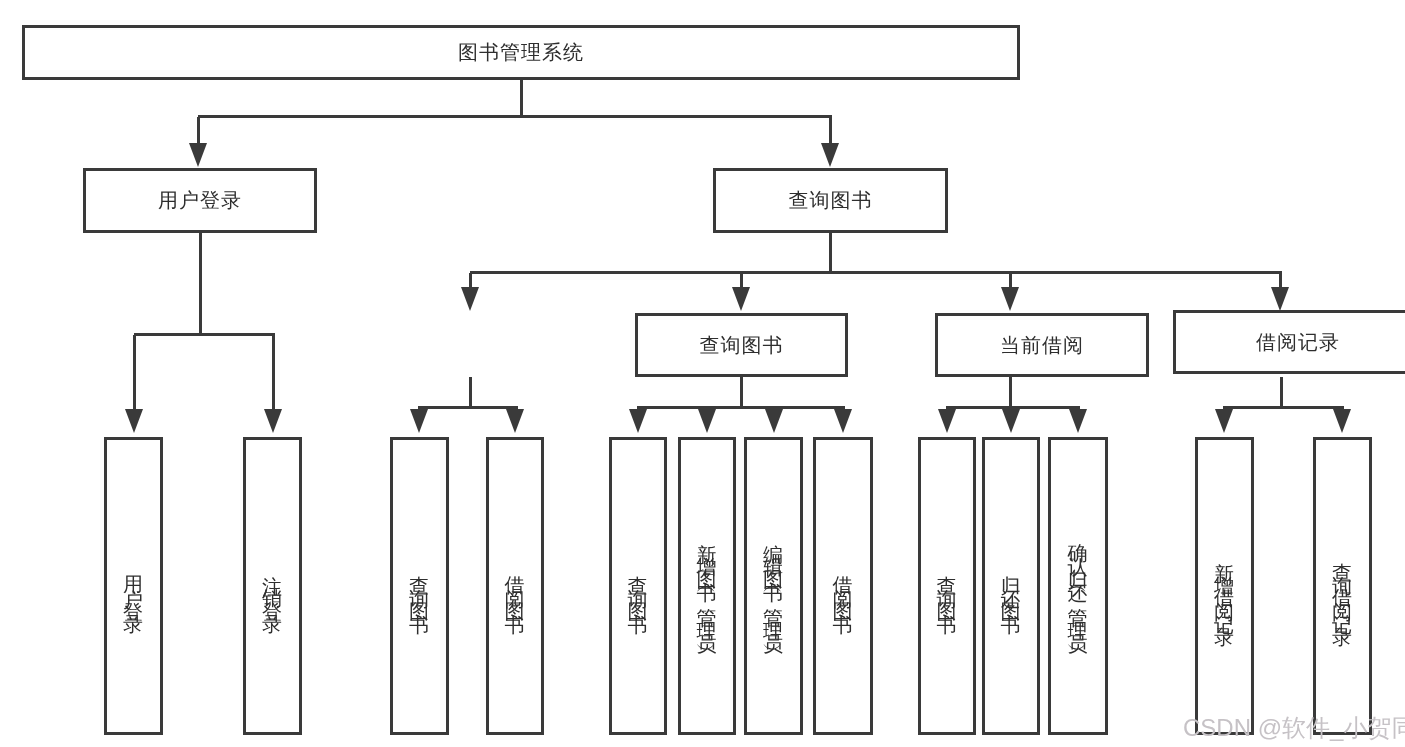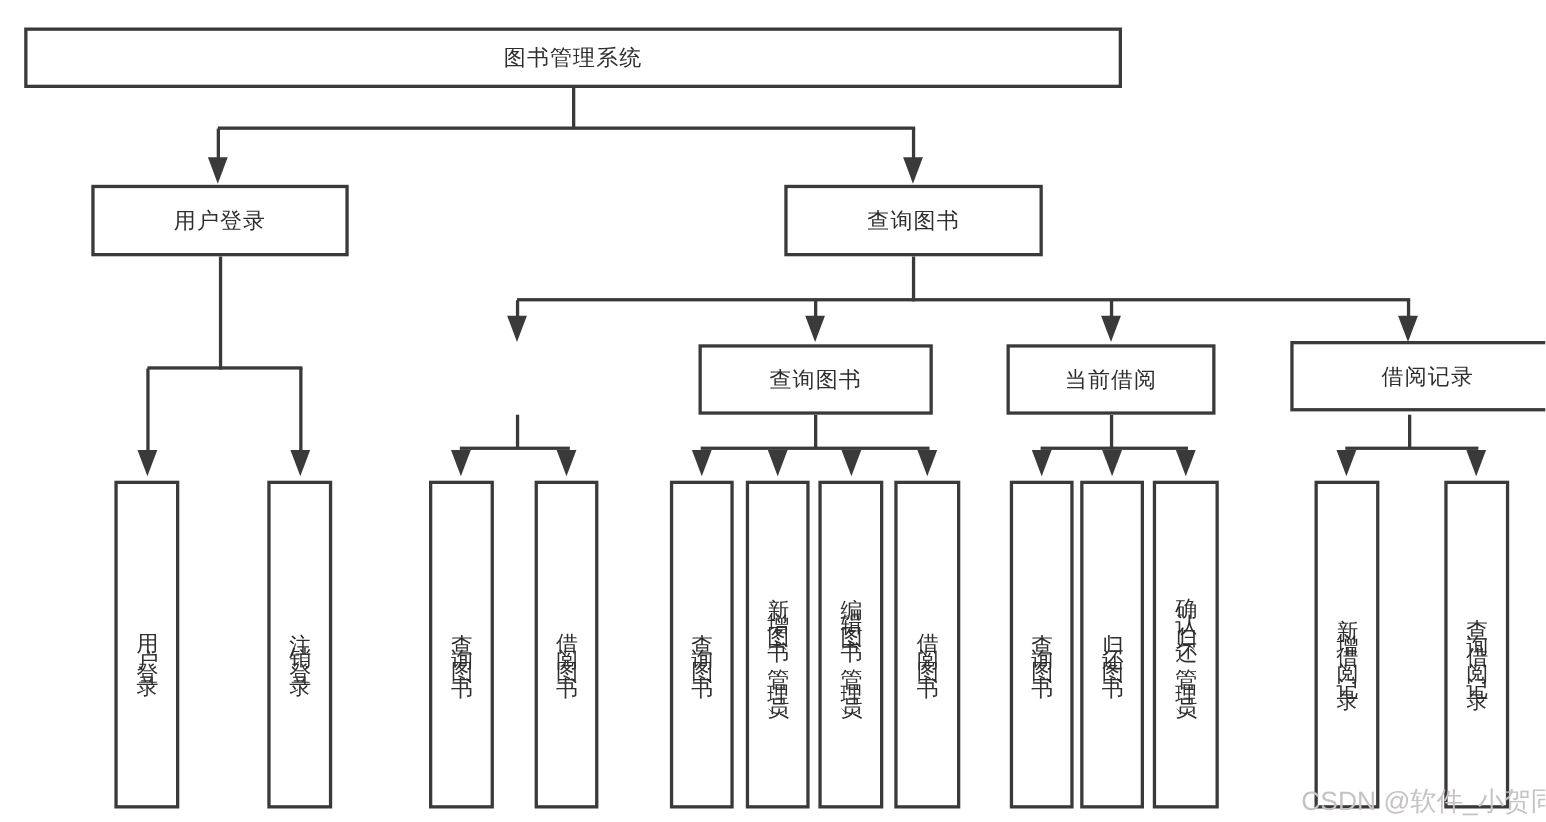--- a/index.html
+++ b/index.html
@@ -93,21 +93,21 @@
   <div class="vl" style="left:740px;top:273px;height:16px"></div>
   <div class="ah" style="left:732px;top:287px"></div>
   <div class="vl" style="left:1009px;top:273px;height:16px"></div>
   <div class="ah" style="left:1001px;top:287px"></div>
   <div class="vl" style="left:1279px;top:273px;height:16px"></div>
   <div class="ah" style="left:1271px;top:287px"></div>
 
   <div class="box" style="left:635px;top:313px;width:213px;height:64px">
     <span>查询图书</span>
   </div>
-  <div class="box" style="left:915px;top:313px;width:190px;height:64px">
+  <div class="box" style="left:935px;top:313px;width:214px;height:64px">
     <span>当前借阅</span>
   </div>
   <div class="box" style="left:1173px;top:310px;width:250px;height:64px">
     <span>借阅记录</span>
   </div>
 
   <div class="vl" style="left:469px;top:377px;height:31px"></div>
   <div class="hl" style="left:418px;top:406px;width:100px"></div>
   <div class="ah" style="left:410px;top:409px"></div>
   <div class="ah" style="left:506px;top:409px"></div>

